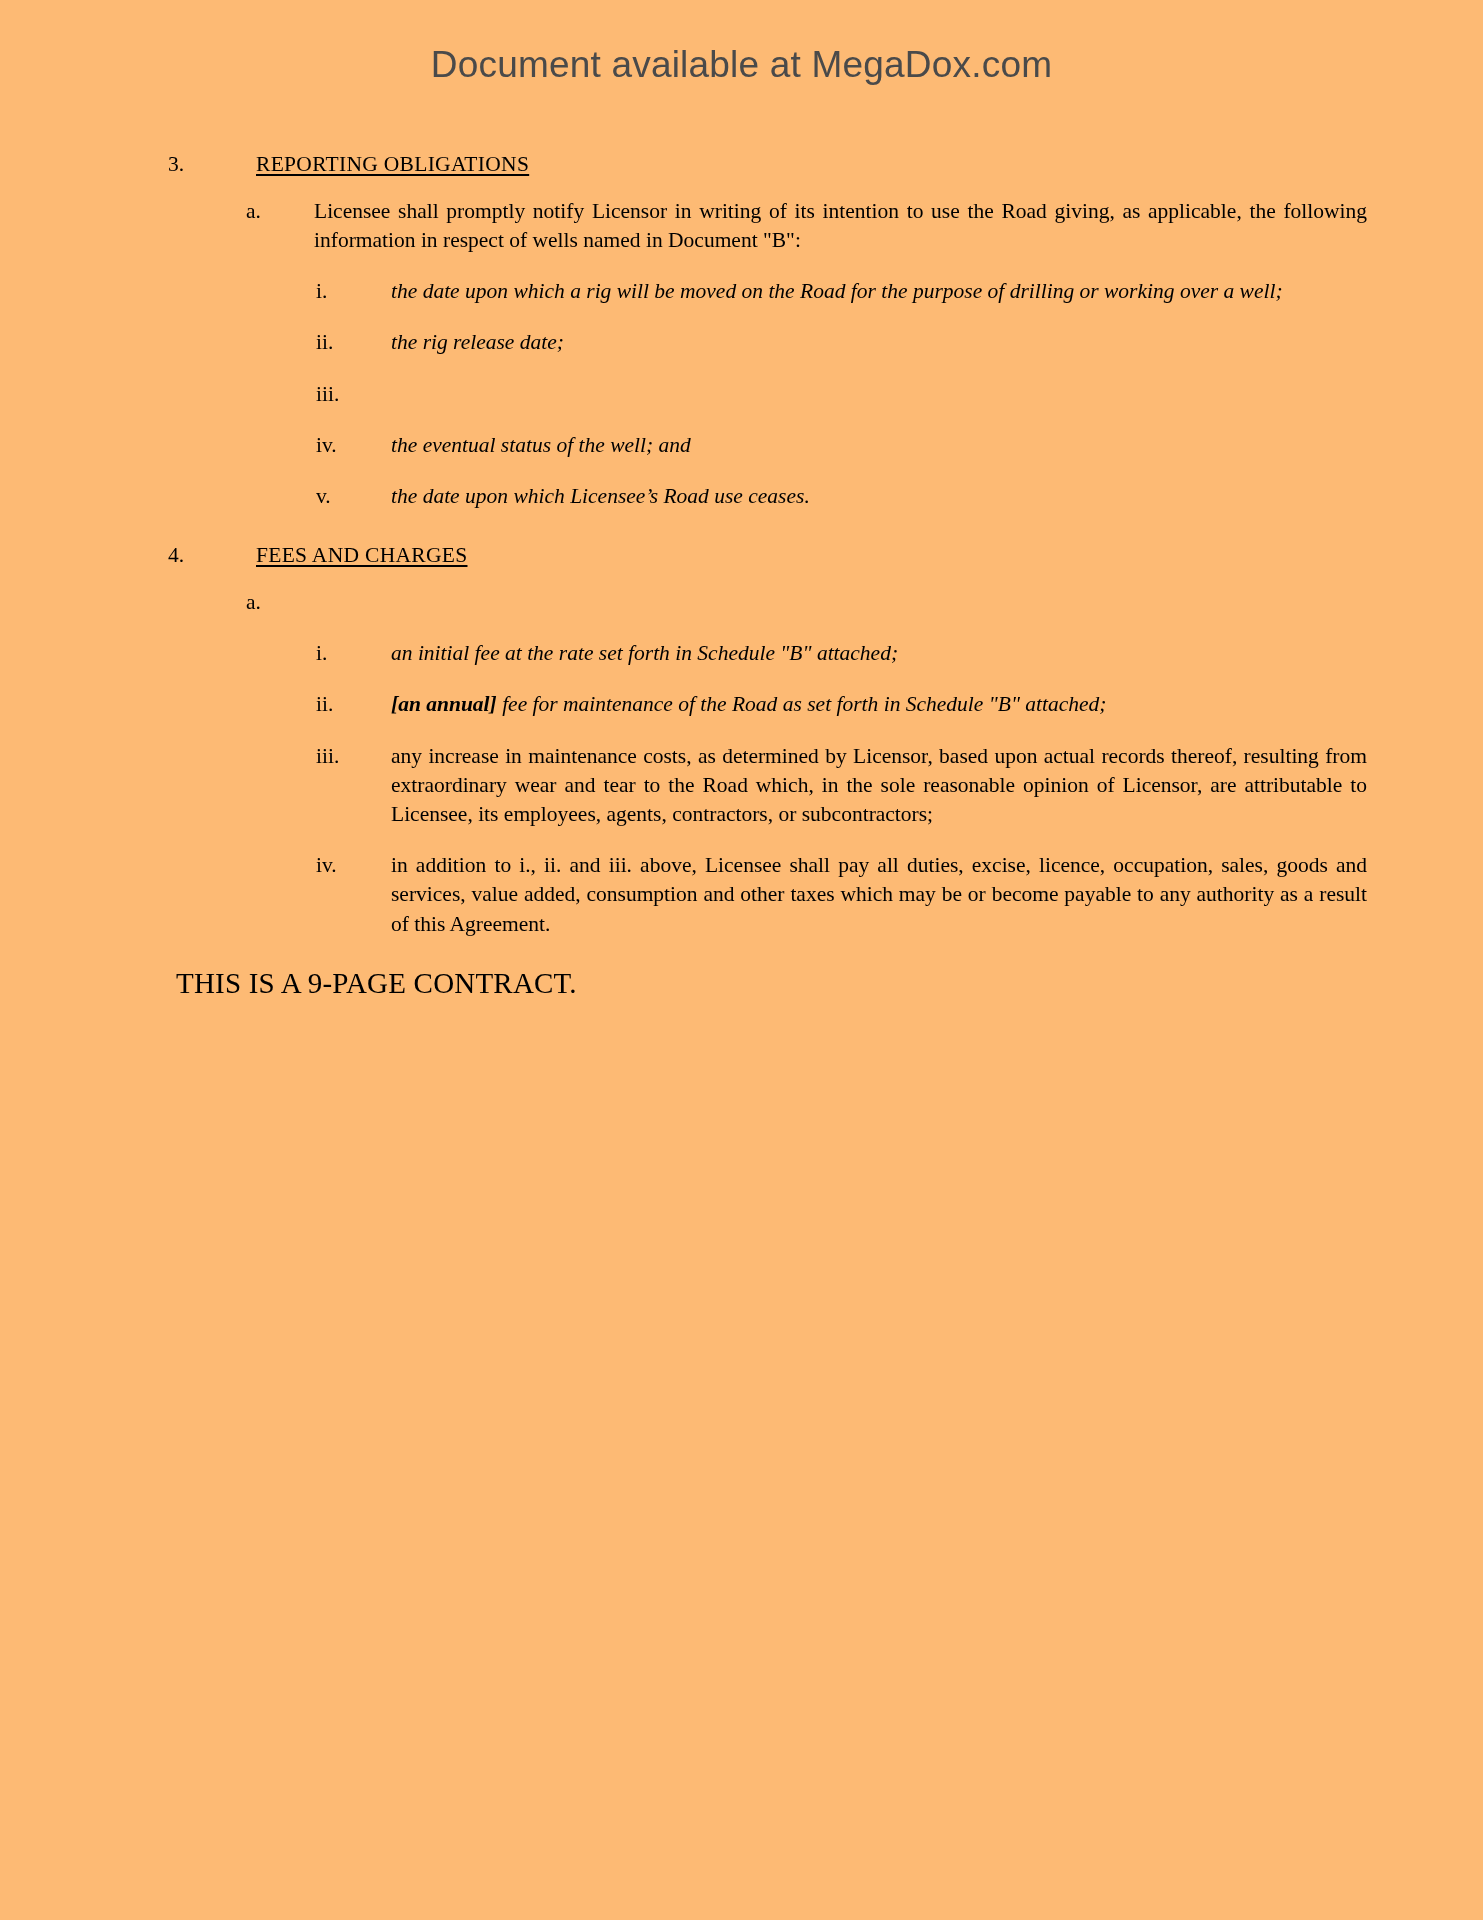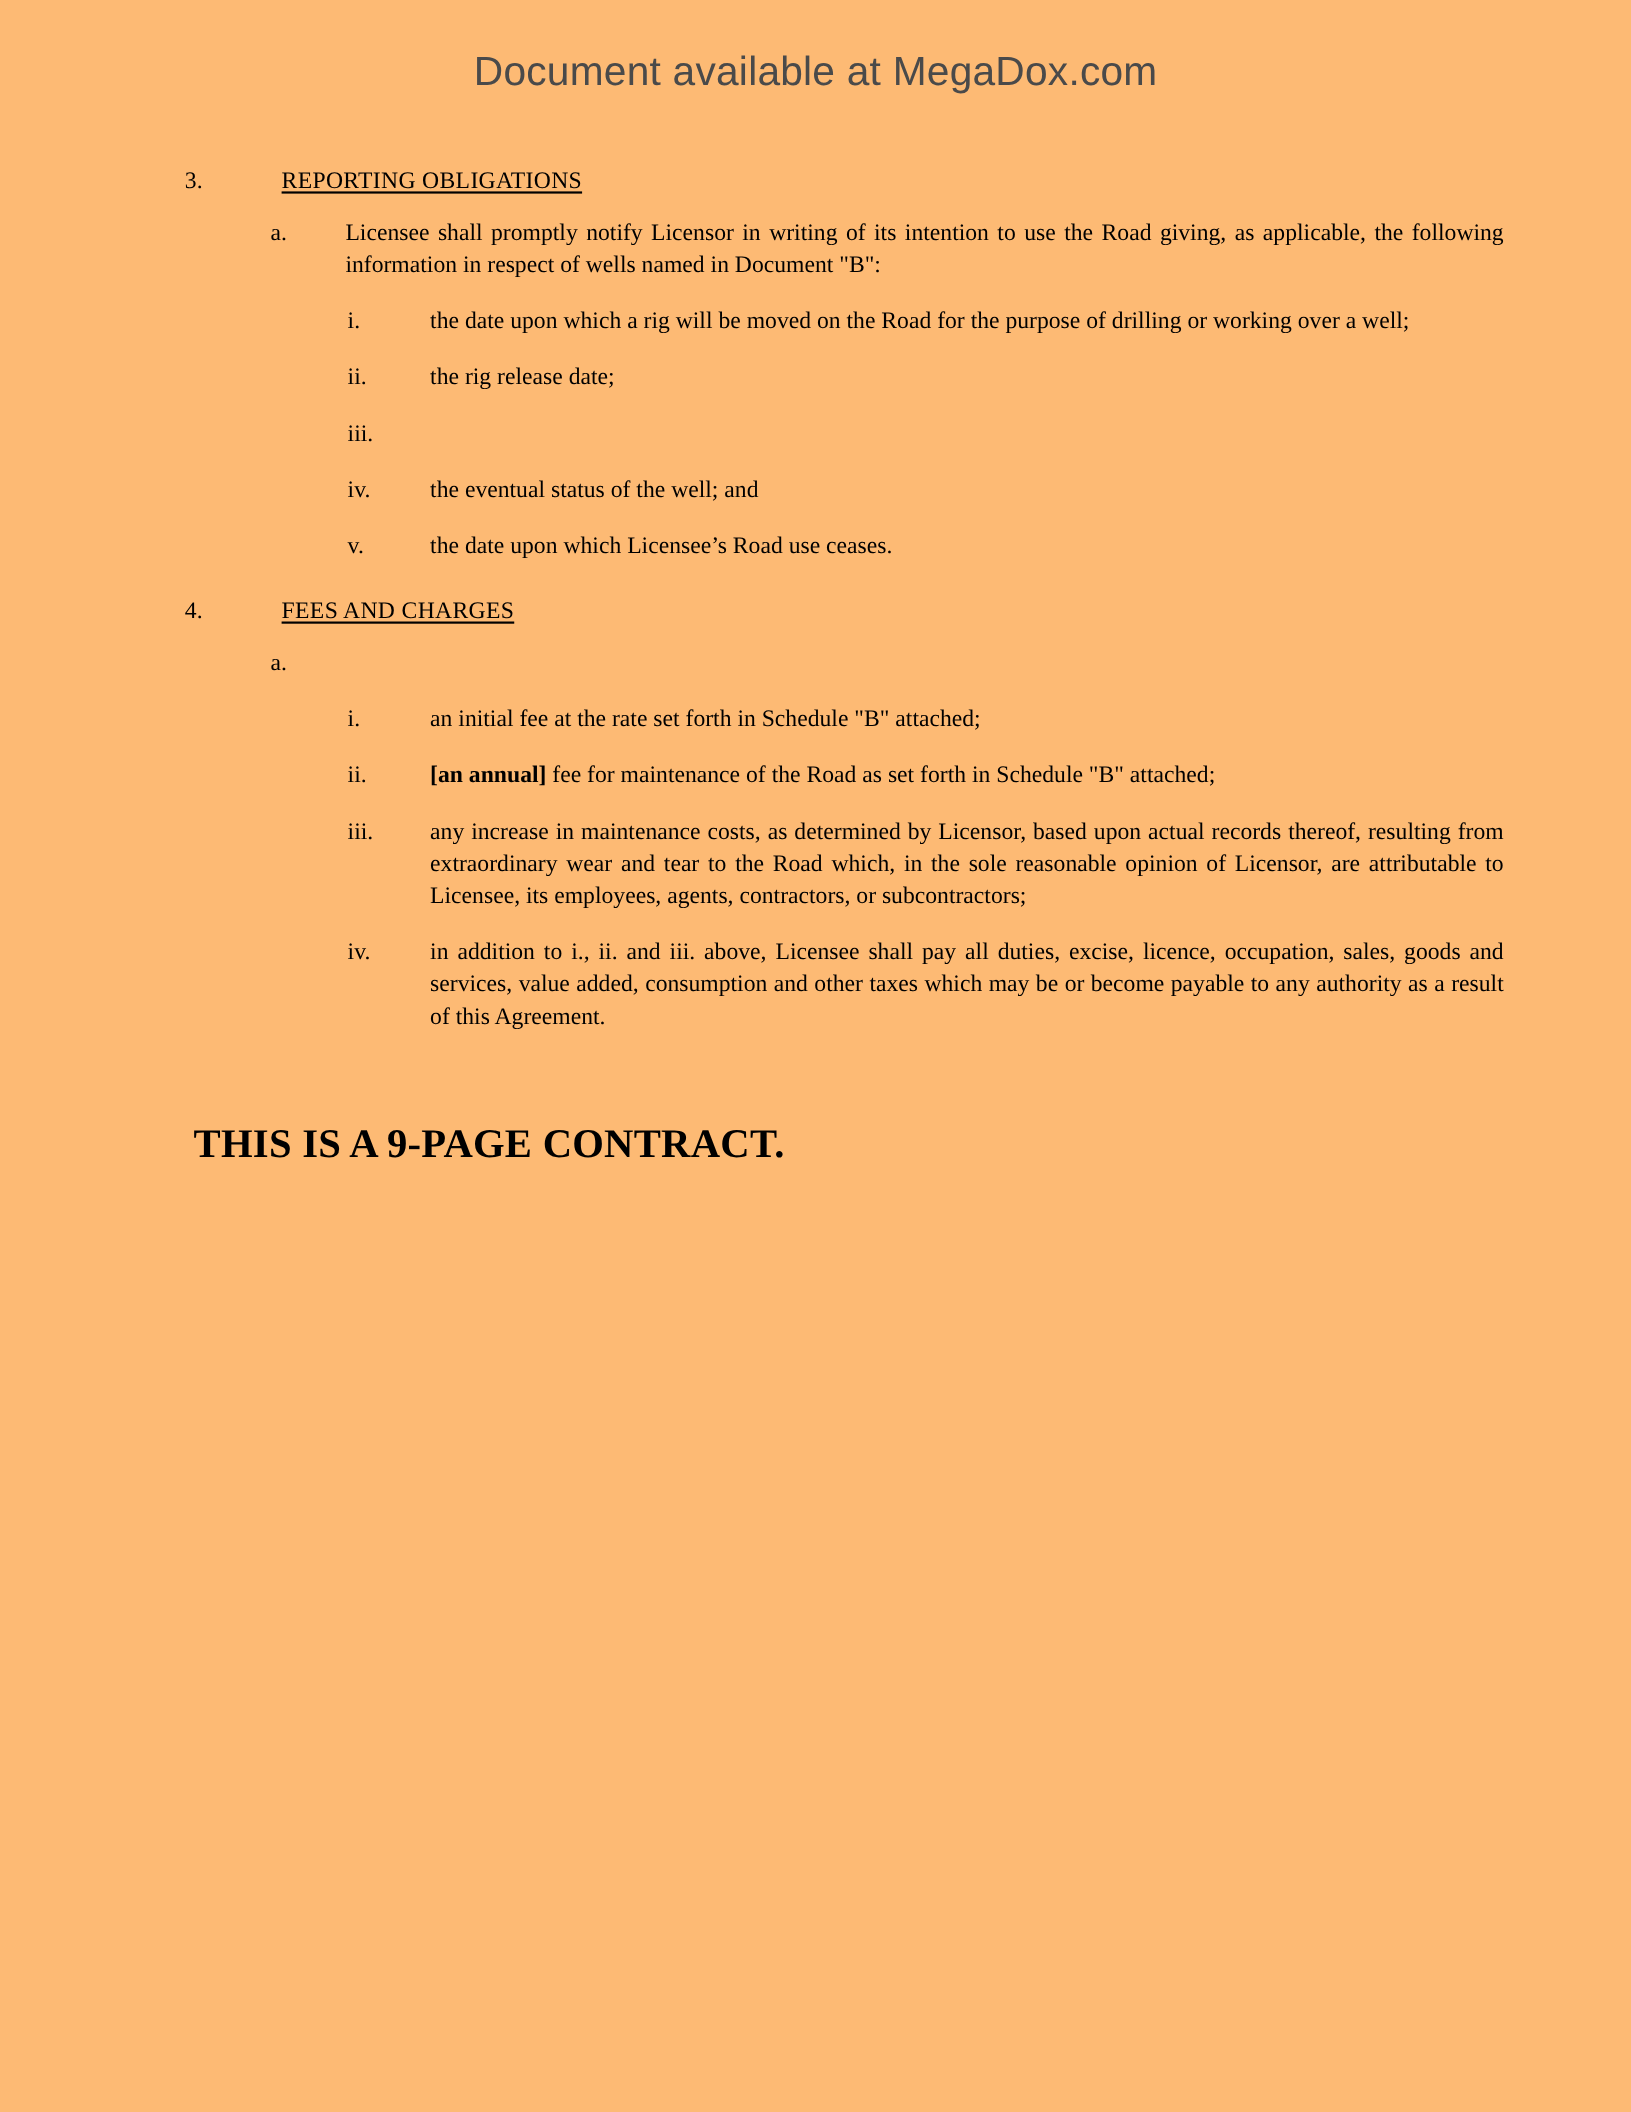--- a/index.html
+++ b/index.html
@@ -106,30 +106,31 @@
   }
   .item-r .body {
     flex: 1 1 auto;
     font-size: 21.5px;
     line-height: 1.36;
     text-align: justify;
   }
   .item-r .body.nojust,
   .item-a .body.nojust {
     text-align: left;
+    font-style: italic;
   }
   .item-r .body b {
     font-weight: bold;
   }
 
   .closing {
-    margin-top: 80px;
+    margin-top: 28px;
     padding-left: 8px;
-    font-size: 37px;
-    font-weight: bold;
+    font-size: 29px;
+    font-weight: normal;
     letter-spacing: 0.2px;
   }
 </style>
 </head>
 <body>
 
 <div class="page">
 
   <div class="doc-header">
     <span class="doc-header-text">Document available at MegaDox.com</span>

